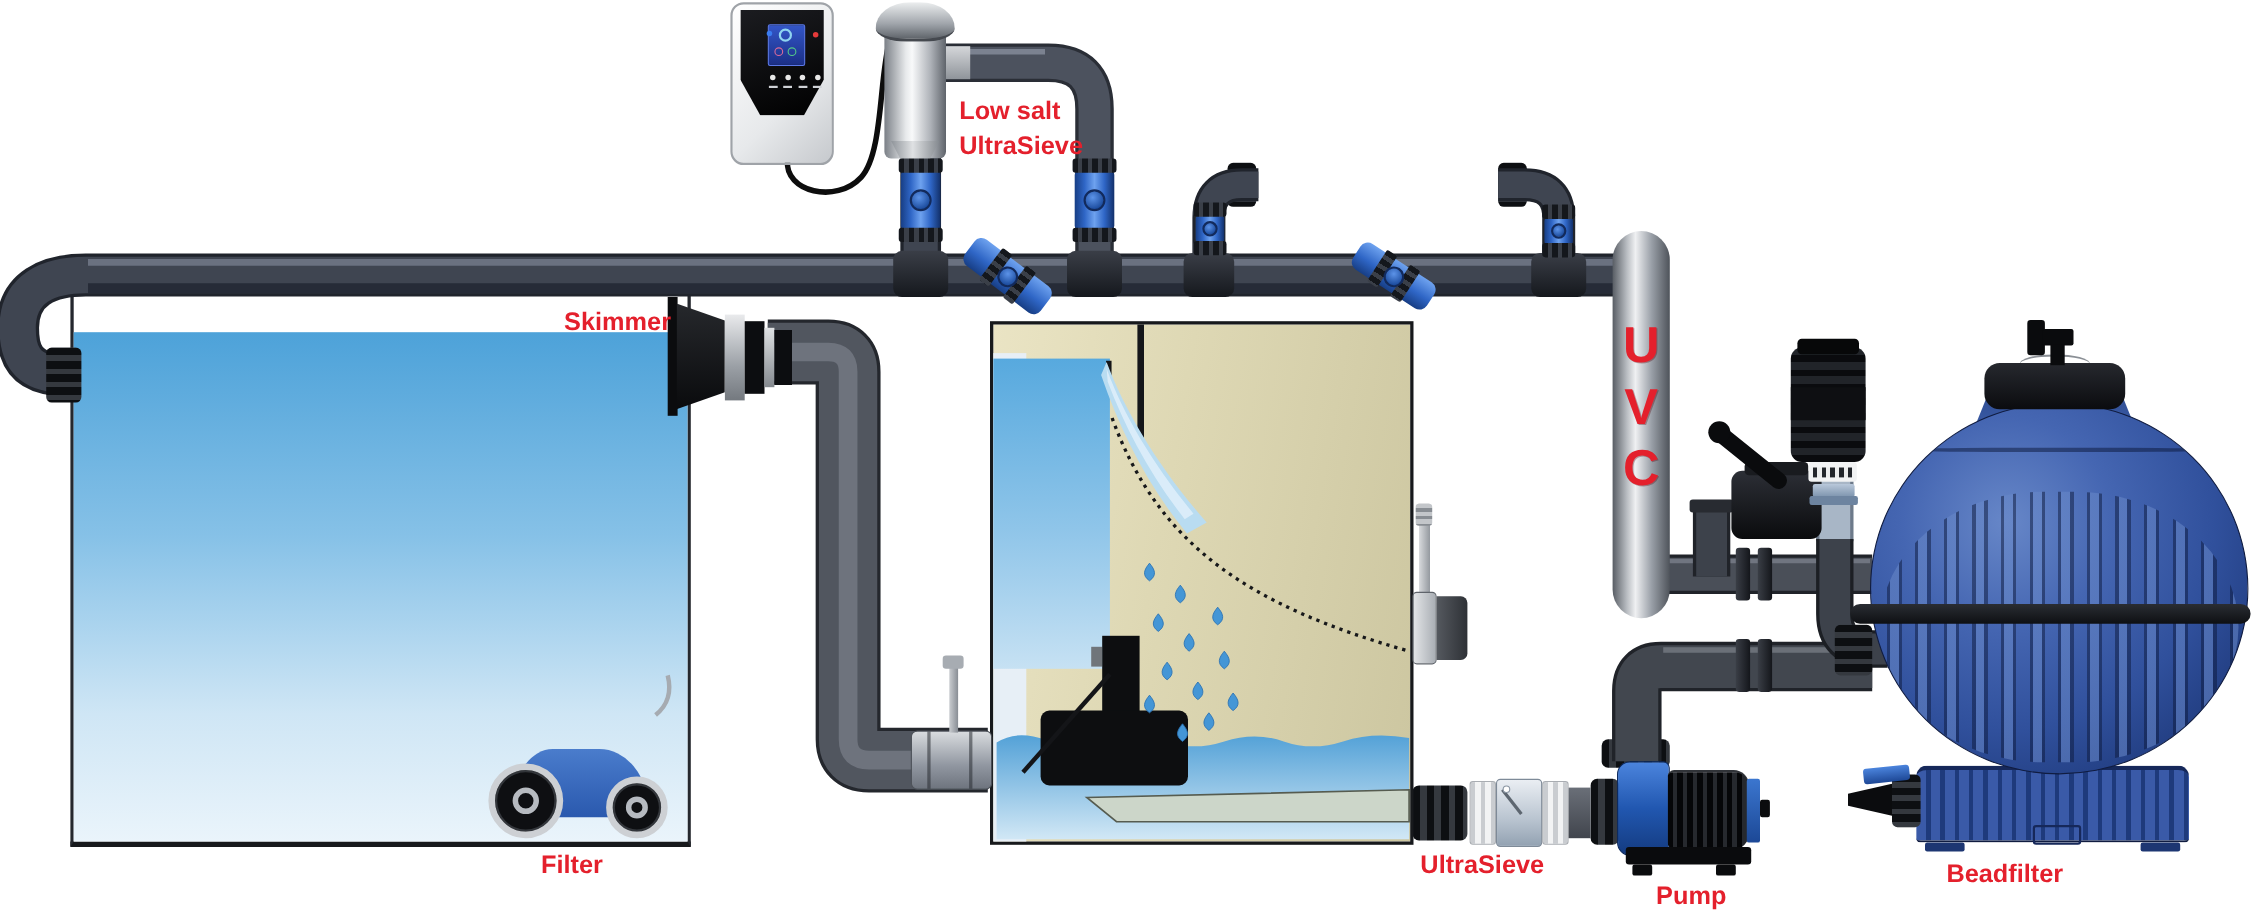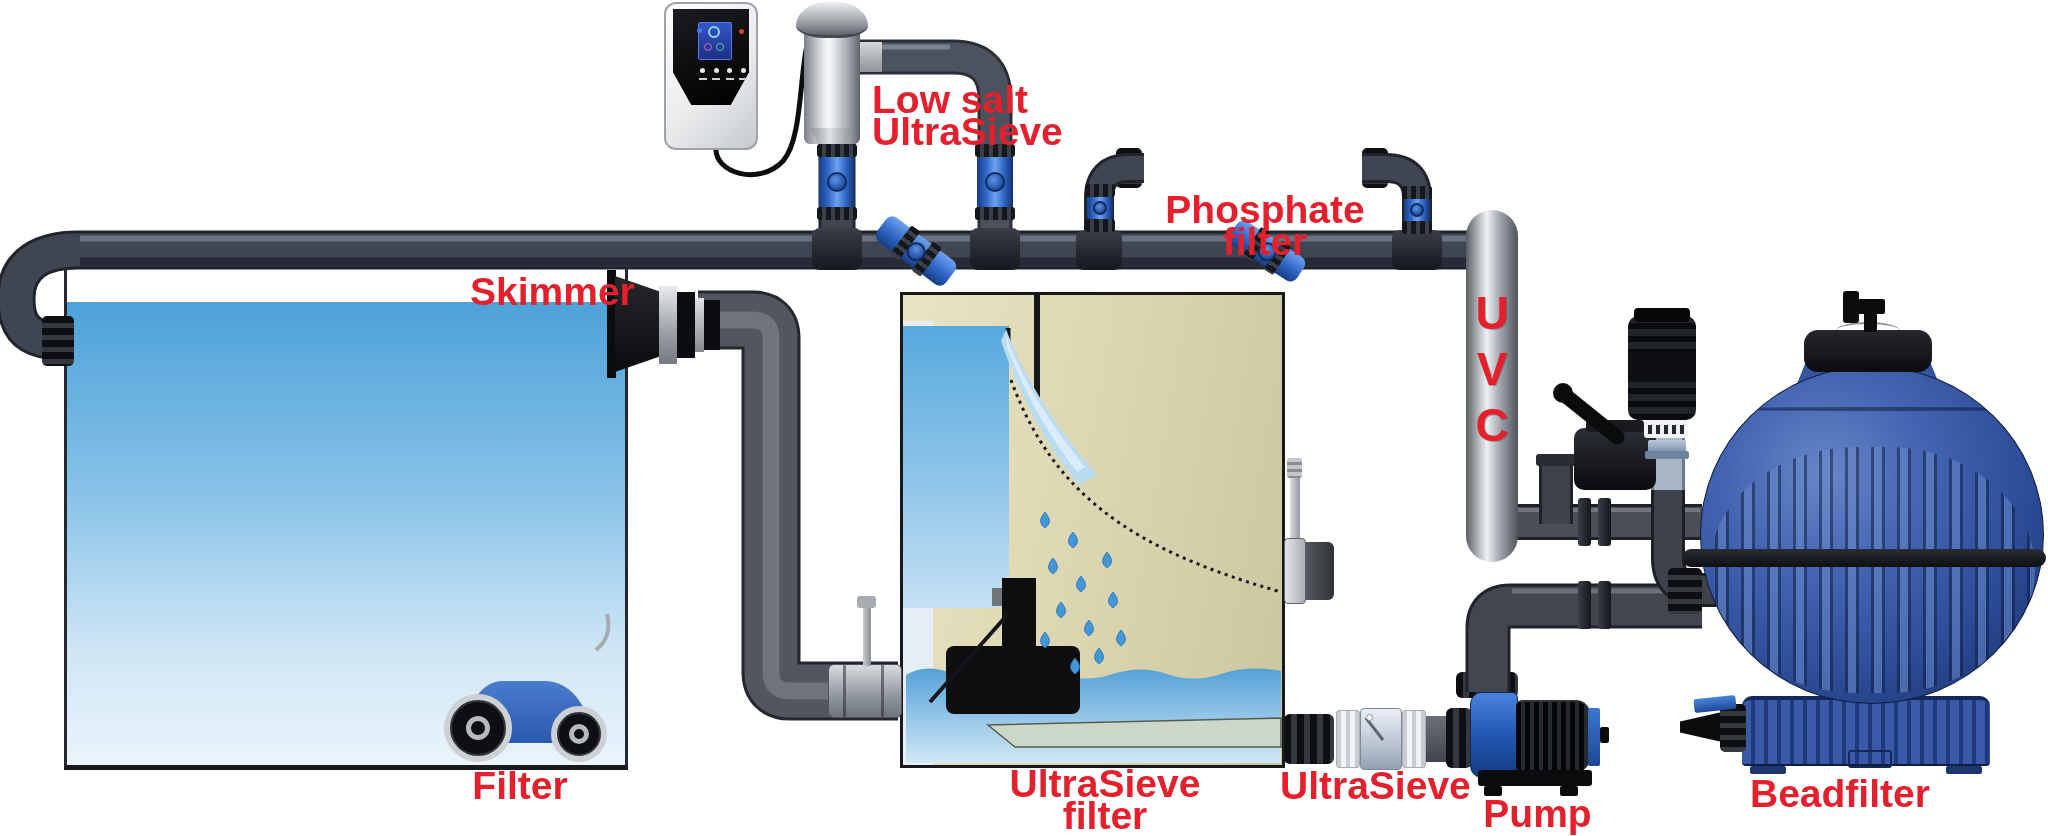--- a/index.html
+++ b/index.html
@@ -2,21 +2,21 @@
 <html><head>
 <meta charset="utf-8">
 <style>
   html,body{margin:0;padding:0;background:#fff;}
   #stage{position:relative;width:2048px;height:836px;background:#fff;overflow:hidden;
          font-family:"Liberation Sans","DejaVu Sans",sans-serif;}
   .abs{position:absolute;}
   svg.layer{position:absolute;left:0;top:0;}
 
   
-  .lbl{position:absolute;color:#e4202c;font-weight:bold;font-size:39px;line-height:32px;z-index:20;}
+  .lbl{position:absolute;color:#e4202c;font-weight:bold;font-size:23px;line-height:32px;z-index:20;}
   .ctr{text-align:center;}
 
   
   #pool{left:64px;top:268px;width:558px;height:497px;border-left:3px solid #25282e;
         border-right:3px solid #25282e;border-bottom:5px solid #17191c;background:#fff;z-index:1;}
   #pool-water{position:absolute;left:0;top:34px;right:0;bottom:0;
         background:linear-gradient(180deg,#4da2d9 0%,#86c1e7 40%,#cfe6f5 75%,#eaf4fb 100%);}
   .ridged-dark{background:repeating-linear-gradient(90deg,#0d0f12 0 7px,#35393f 7px 13px);border-radius:6px;}
   .ridged-dark-v{background:repeating-linear-gradient(180deg,#0d0f12 0 7px,#35393f 7px 12px);border-radius:5px;}
 
@@ -454,20 +454,18 @@
   <svg class="layer" width="2048" height="836" style="z-index:12;pointer-events:none">
     <path d="M1566 396 L1617 437" stroke="#0a0b0d" stroke-width="15" stroke-linecap="round"></path>
     <circle cx="1563" cy="393" r="10" fill="#0a0b0d"></circle>
   </svg>
 
   <div class="lbl" style="left:470px;top:276px;width:140px;text-align:right">Skimmer</div>
   <div class="lbl" style="left:872px;top:84px">
     <div>Low salt</div>
     <div>UltraSieve</div>
   </div>
-  <div class="lbl ctr" style="left:1155px;top:194px;width:220px">Phosphate filter</div>
   <div class="lbl ctr" style="left:455px;top:770px;width:130px">Filter</div>
-  <div class="lbl ctr" style="left:1005px;top:768px;width:200px">UltraSieve filter</div>
   <div class="lbl ctr" style="left:1280px;top:770px;width:135px">UltraSieve</div>
   <div class="lbl ctr" style="left:1480px;top:798px;width:115px">Pump</div>
   <div class="lbl ctr" style="left:1750px;top:778px;width:145px">Beadfilter</div>
 
 </div>
 
 </body></html>

